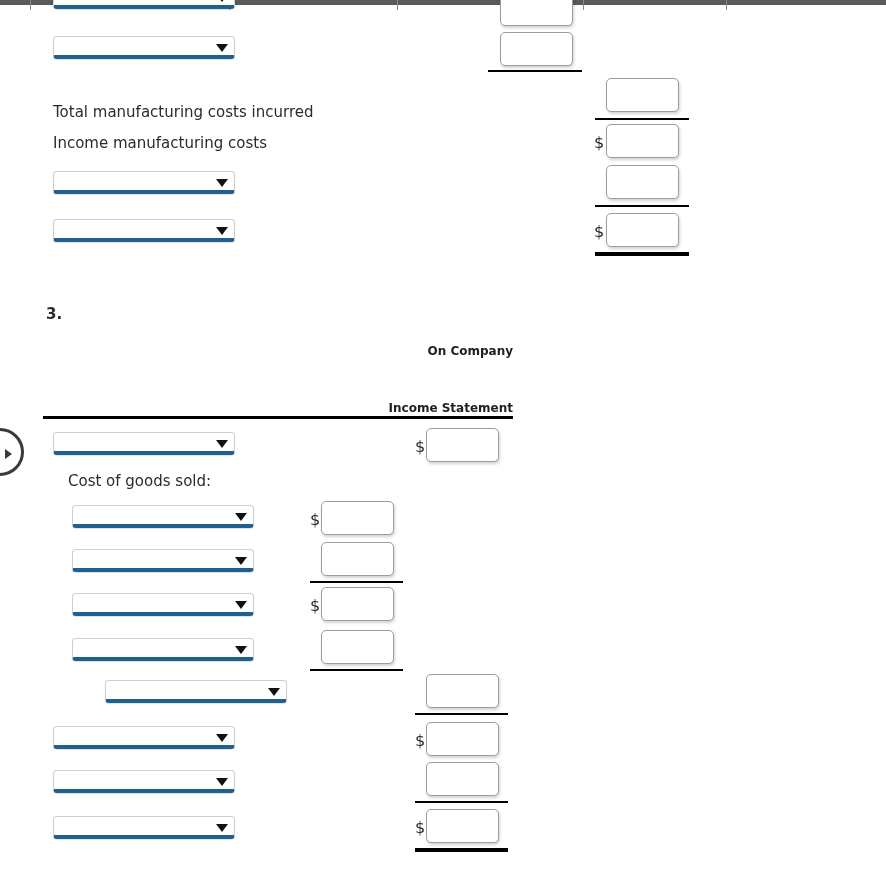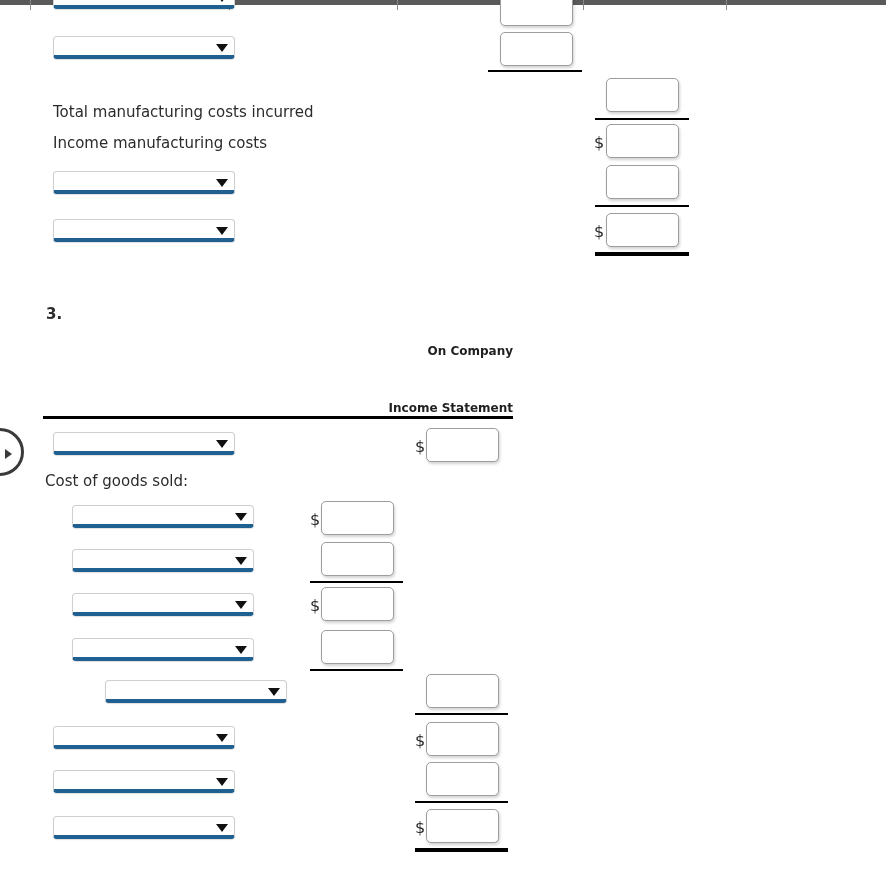--- a/index.html
+++ b/index.html
@@ -192,21 +192,21 @@
   <div class="stmt-head" style="top:345px;">On Company</div>
   <div class="stmt-head" style="top:355px;margin-top:47px;">Income Statement</div>
   <div class="rule-thick" style="left:43px; top:416px; width:470px;"></div>
 
   <div class="sel" style="left:53px; top:432px; width:182px;">
     <span class="arw"></span>
   </div>
   <span class="dollar" style="left:415px; top:439px;">$</span>
   <div class="amt" style="left:426px; top:428px;"></div>
 
-  <span class="lbl" style="left:45px; top:474px;">Cost of goods sold:</span>
+  <span class="lbl" style="left:68px; top:474px;">Cost of goods sold:</span>
 
   <div class="sel" style="left:72px; top:505px; width:182px;">
     <span class="arw"></span>
   </div>
   <span class="dollar" style="left:310px; top:512px;">$</span>
   <div class="amt" style="left:321px; top:501px;"></div>
 
   <div class="sel" style="left:72px; top:549px; width:182px;">
     <span class="arw"></span>
   </div>

